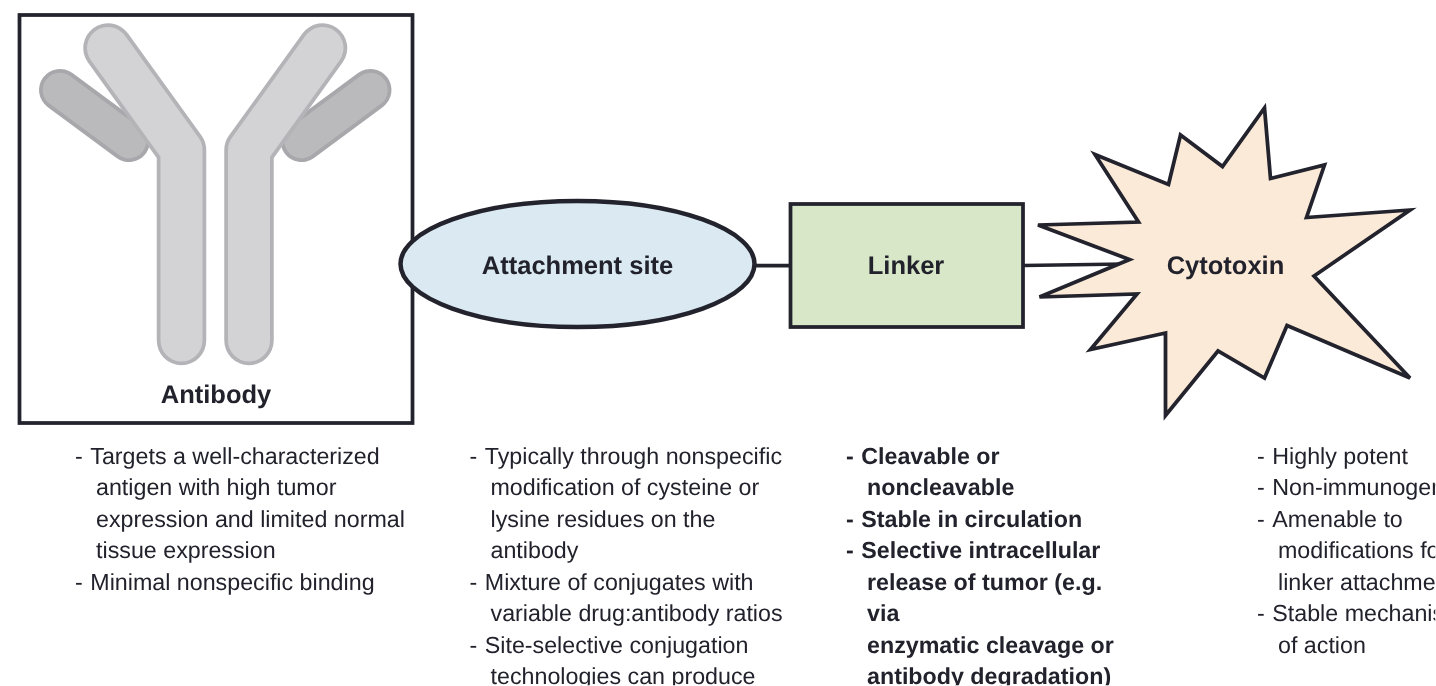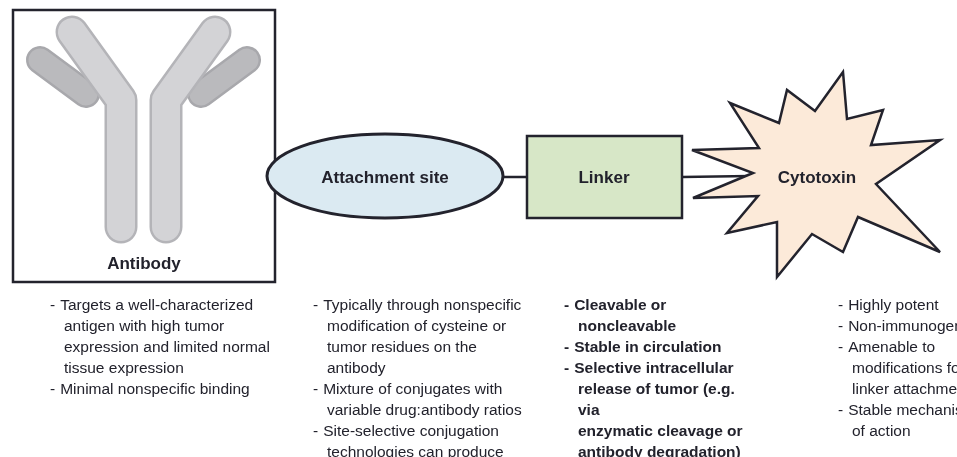--- a/index.html
+++ b/index.html
@@ -79,21 +79,21 @@
   <div class="col col-0">
       <div class="bullet"><span class="marker">-</span><span>Targets a well-characterized
 antigen with high tumor
 expression and limited normal
 tissue expression</span></div>
       <div class="bullet"><span class="marker">-</span><span>Minimal nonspecific binding</span></div>
     </div>
   <div class="col col-1">
       <div class="bullet"><span class="marker">-</span><span>Typically through nonspecific
 modification of cysteine or
-tumor residues on the antibody</span></div>
+lysine residues on the antibody</span></div>
       <div class="bullet"><span class="marker">-</span><span>Mixture of conjugates with
 variable drug:antibody ratios</span></div>
       <div class="bullet"><span class="marker">-</span><span>Site-selective conjugation
 technologies can produce more
 homogeneous ADCs</span></div>
     </div>
   <div class="col col-2">
       <div class="bullet"><span class="marker">-</span><span>Cleavable or noncleavable</span></div>
       <div class="bullet"><span class="marker">-</span><span>Stable in circulation</span></div>
       <div class="bullet"><span class="marker">-</span><span>Selective intracellular

